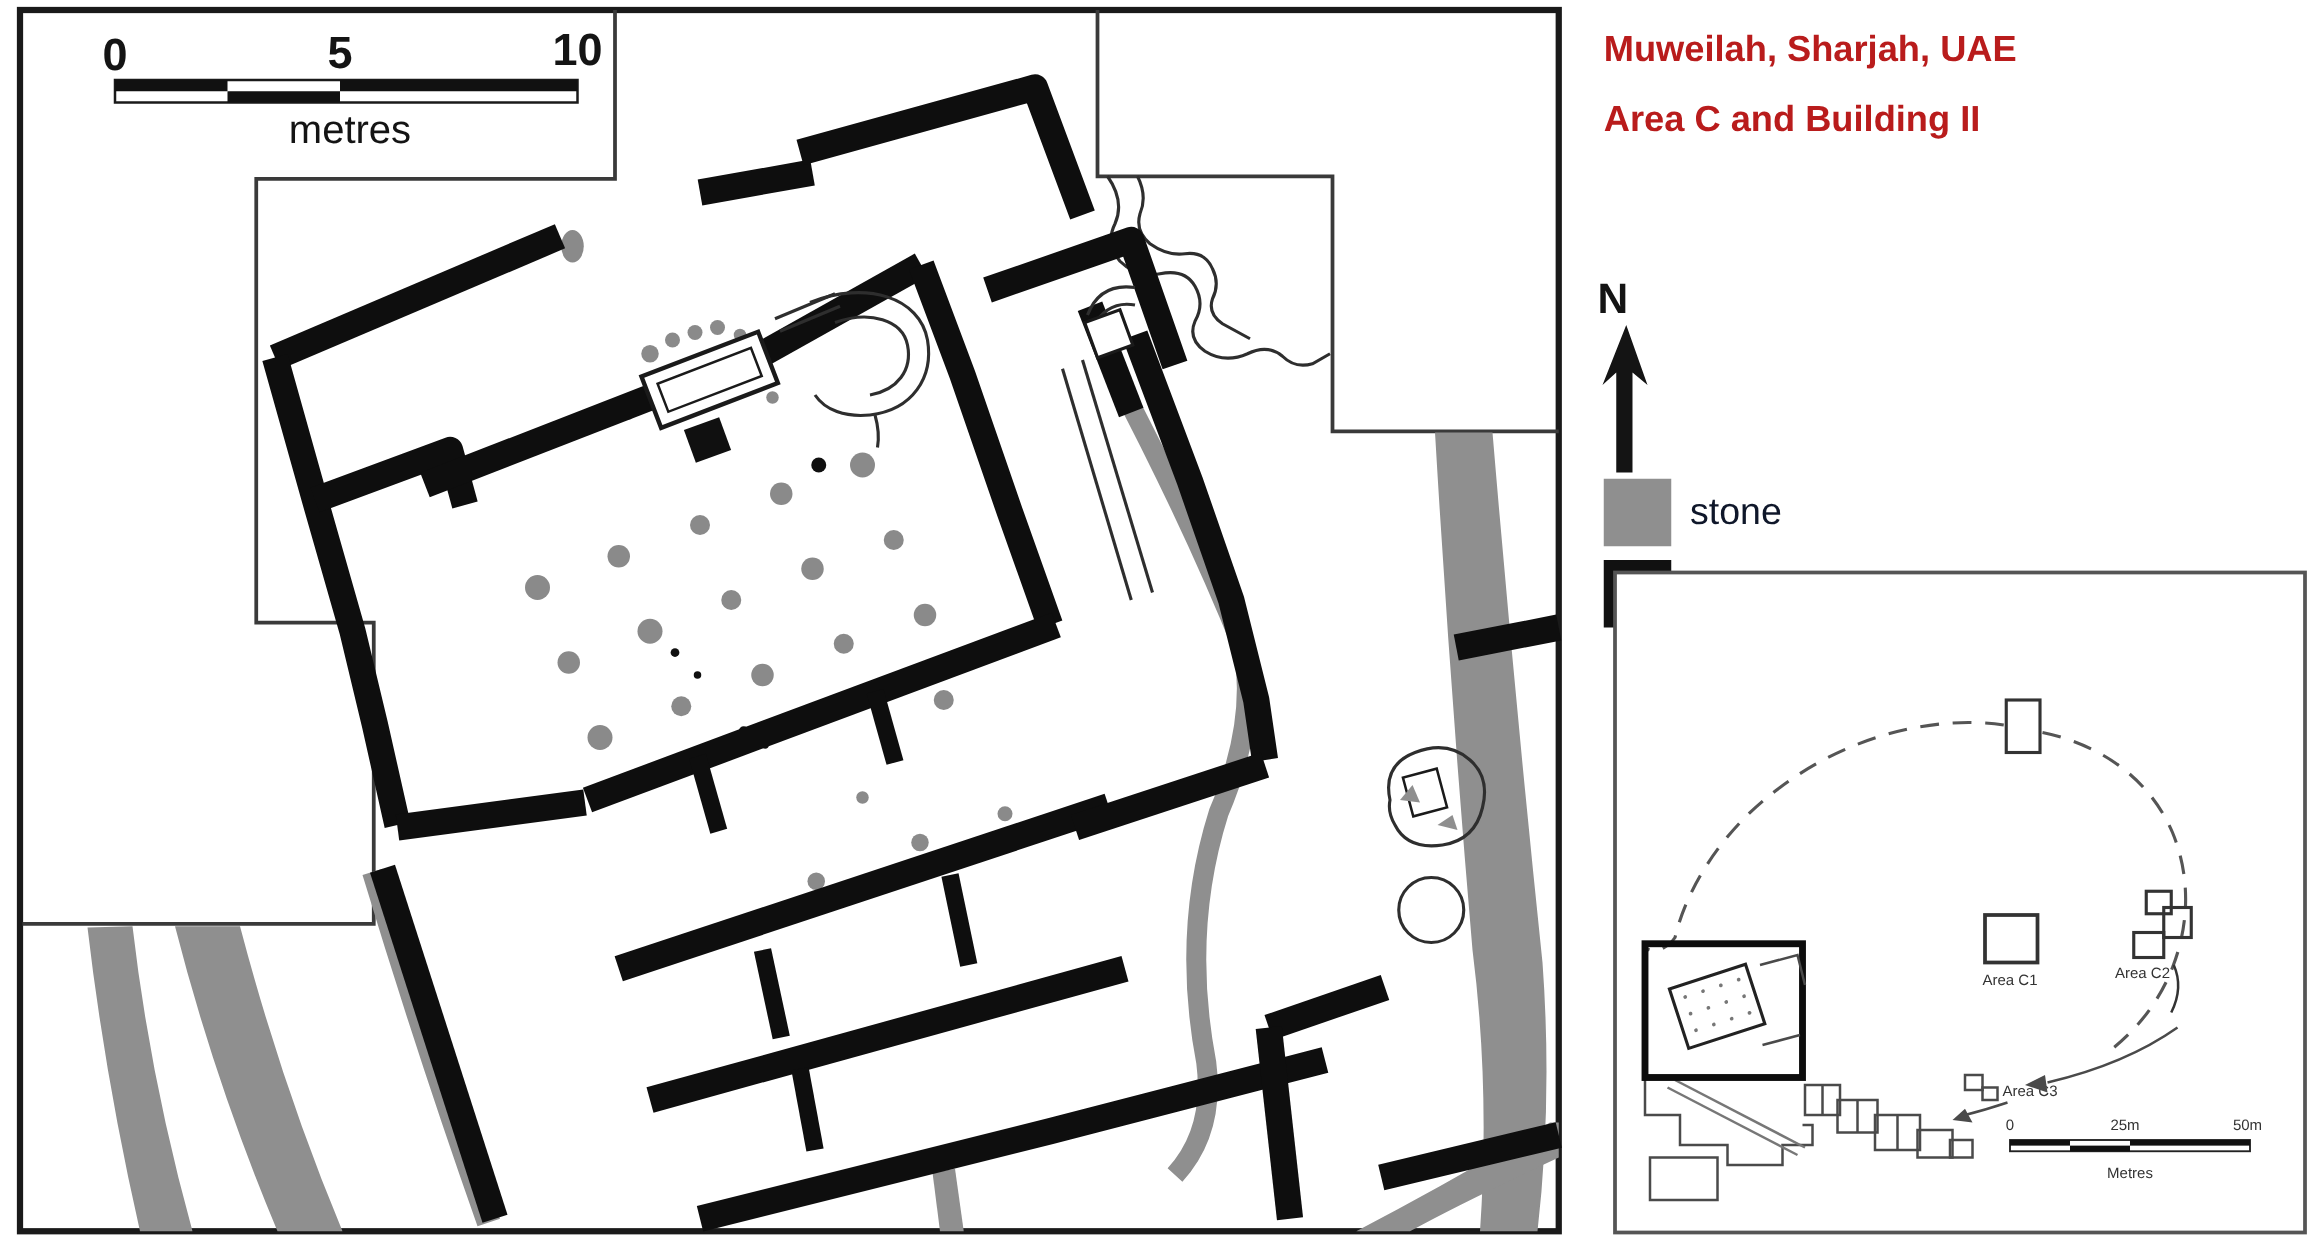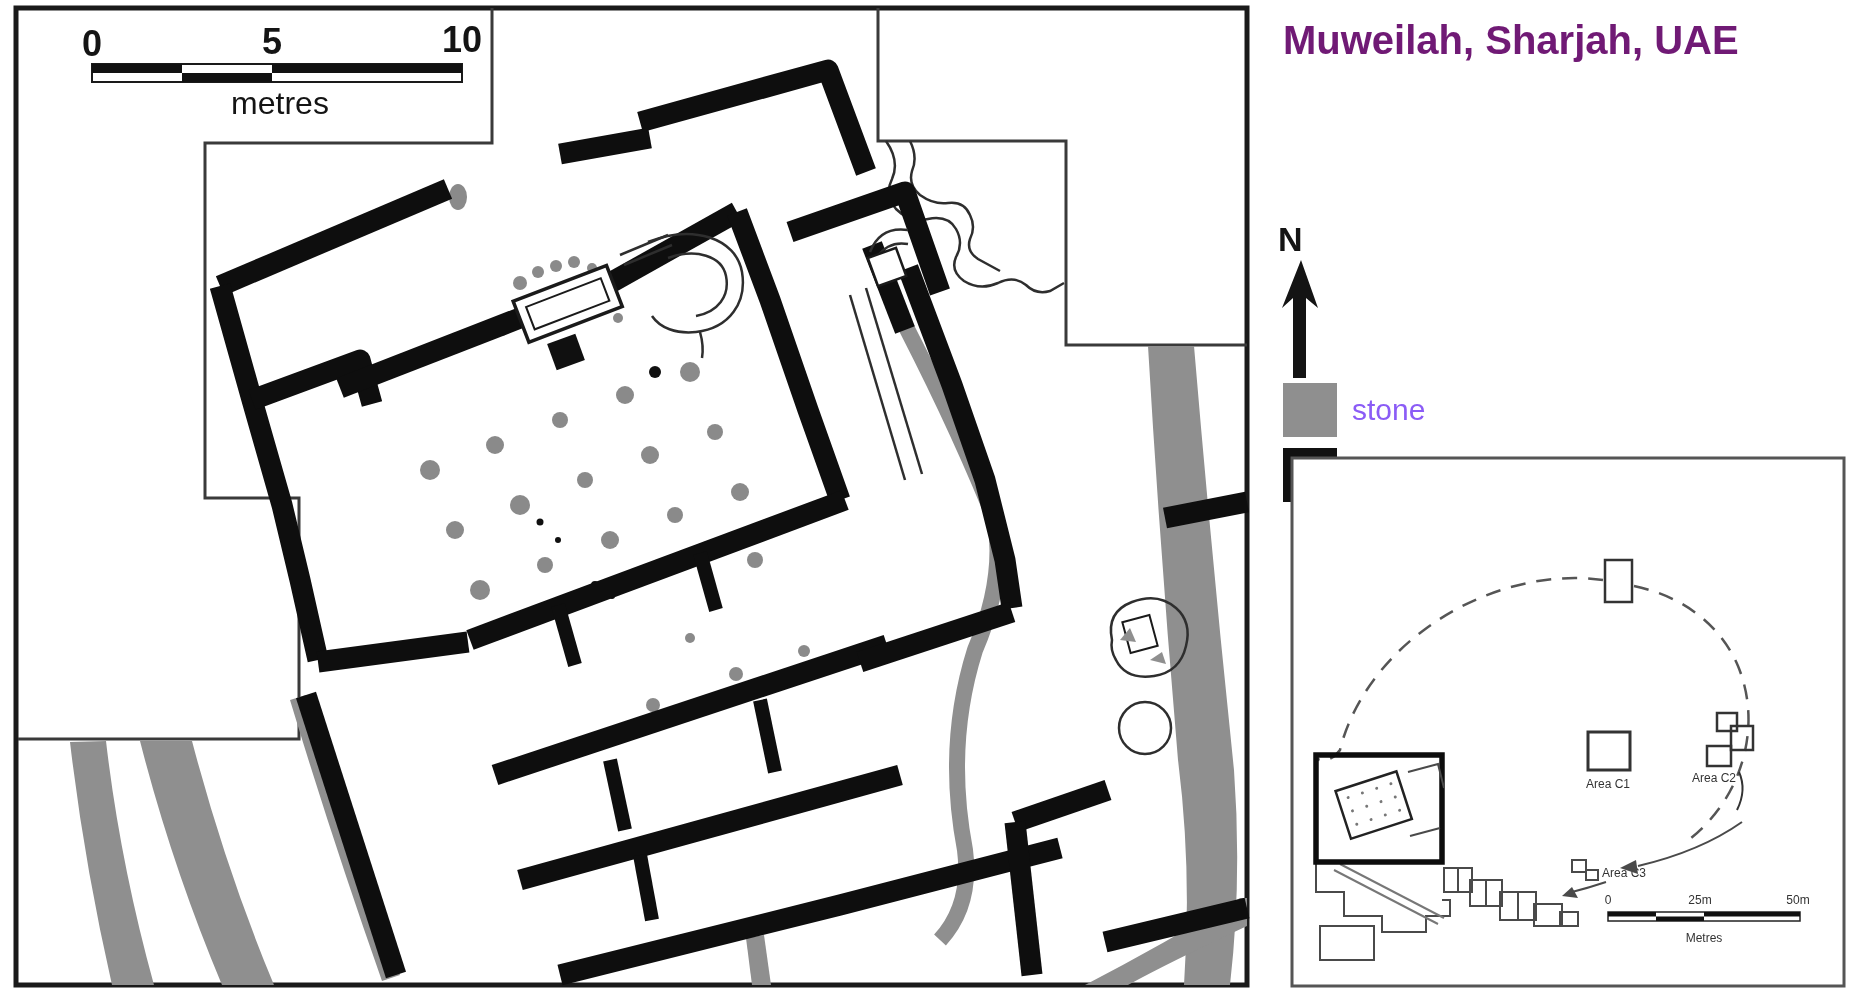--- a/index.html
+++ b/index.html
@@ -1,28 +1,28 @@
 <!DOCTYPE html>
 <html><head>
 <meta charset="utf-8">
 <style>
   html,body{margin:0;padding:0;background:#fff;}
   .canvas{position:relative;width:1859px;height:999px;background:#ffffff;overflow:hidden;
           font-family:"Liberation Sans", sans-serif;color:#1a1a1a;}
   svg{display:block;}
-  .title-block{position:absolute;left:1283px;top:12px;font-weight:bold;font-size:40px;
-               line-height:56px;color:#701a75;letter-spacing:0px;white-space:nowrap;}
+  .title-block{position:absolute;left:1283px;top:12px;font-weight:bold;font-size:29px;
+               line-height:56px;color:#b91c1c;letter-spacing:0px;white-space:nowrap;}
   .compass{position:absolute;left:1278px;top:222px;}
   .compass .n{font-weight:bold;font-size:34px;color:#141414;line-height:34px;}
   .legend{position:absolute;left:1283px;top:383px;}
   .legend-row{display:flex;align-items:center;margin-bottom:11px;}
   .legend-swatch{width:54px;height:54px;flex:0 0 54px;}
   .legend-swatch.stone{background:#8f8f8f;}
   .legend-swatch.pise{background:#111111;}
-  .legend-label{font-size:30px;color:#8b5cf6;margin-left:15px;}
+  .legend-label{font-size:30px;color:#0f172a;margin-left:15px;}
   .plan-wrap{position:absolute;left:0;top:0;}
   .inset-wrap{position:absolute;left:1290px;top:456px;}
   
   .wall{stroke:#0e0e0e;stroke-width:21;fill:none;stroke-linejoin:round;stroke-linecap:butt;}
   .wall-thin{stroke:#0e0e0e;stroke-width:14;fill:none;stroke-linejoin:round;}
   .thinline{stroke:#2e2e2e;stroke-width:2.5;fill:none;}
   .boundary{stroke:#3a3a3a;stroke-width:3;fill:none;}
   .frame{stroke:#1a1a1a;stroke-width:5;fill:none;}
   .stone-fill{fill:#8f8f8f;stroke:none;}
   .stone-stroke{stroke:#8f8f8f;fill:none;}
@@ -172,20 +172,21 @@
       <rect x="92" y="64" width="90" height="9" fill="#111"></rect>
       <rect x="182" y="73" width="90" height="9" fill="#111"></rect>
       <rect x="272" y="64" width="190" height="9" fill="#111"></rect>
       <text class="maptext" x="280" y="114" font-size="32" text-anchor="middle">metres</text>
     </g>
   </svg>
   </div>
 
   <div class="title-block">
     <div>Muweilah, Sharjah, UAE</div>
+    <div>Area C and Building II</div>
   </div>
 
   <div class="compass">
     <div class="n">N</div>
     <svg width="46" height="124" viewBox="0 0 46 124">
       <polygon points="23,4 40,52 28,42 28,122 15,122 15,42 4,52" fill="#141414"></polygon>
     </svg>
   </div>
 
   <div class="legend">

